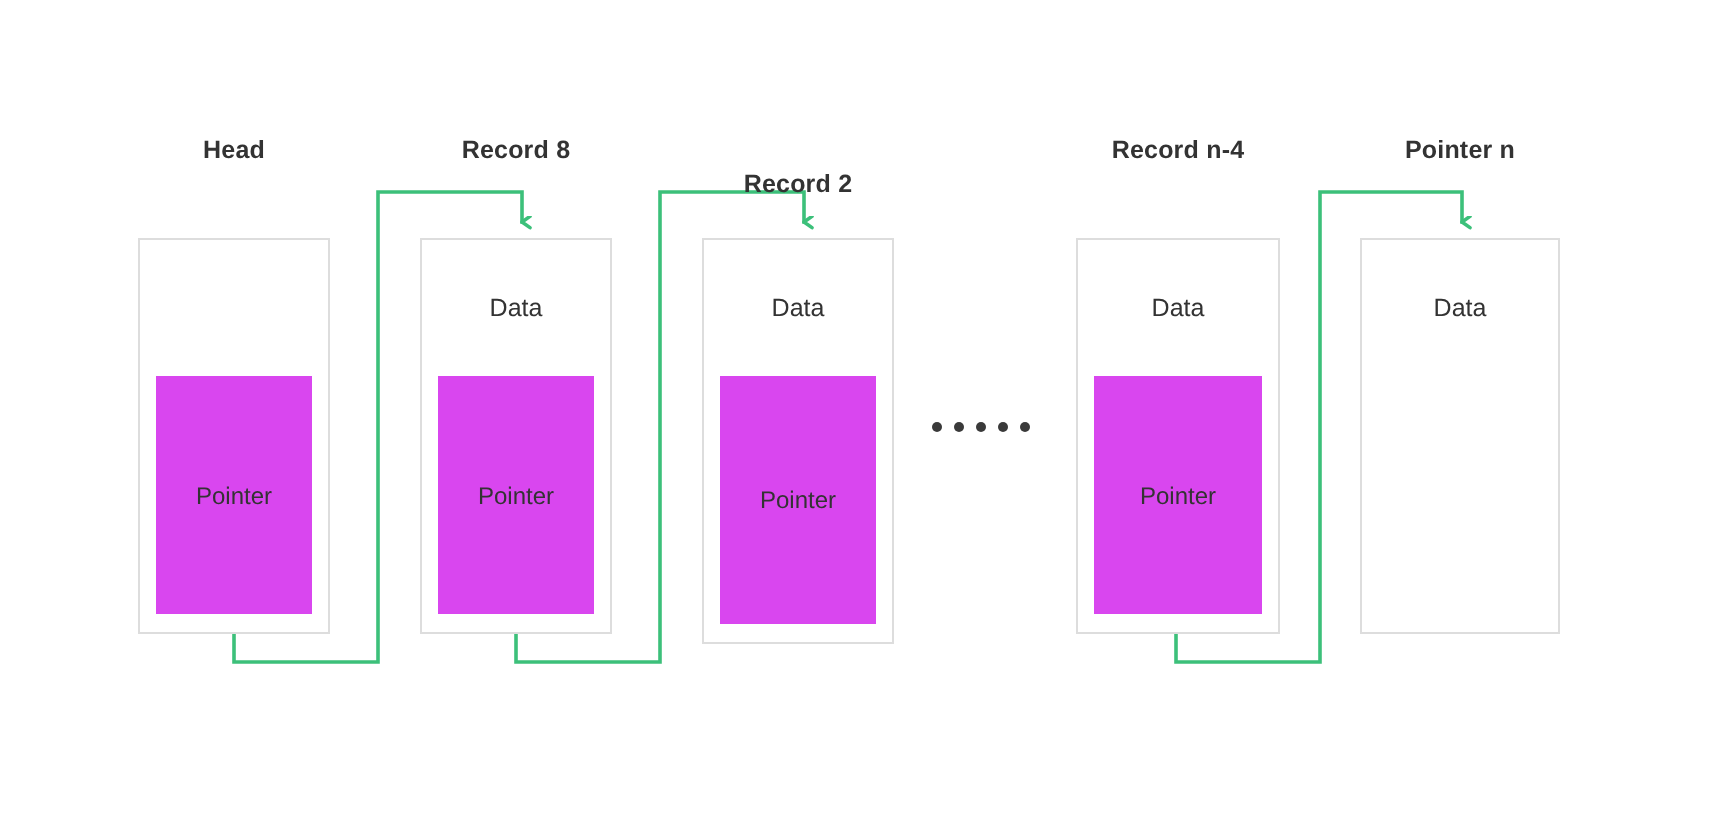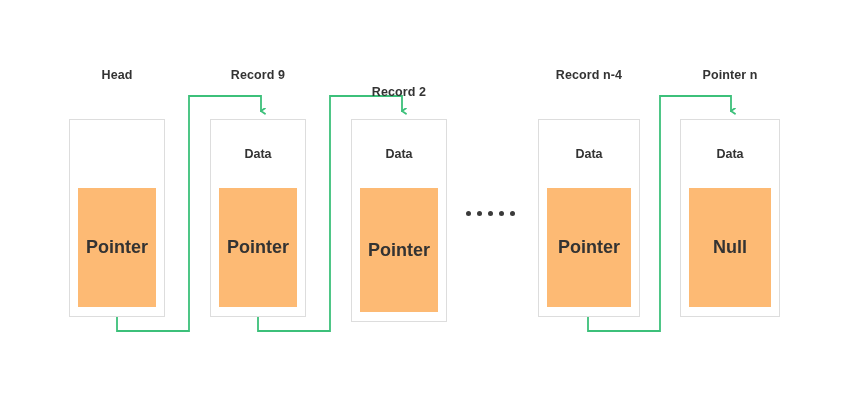--- a/index.html
+++ b/index.html
@@ -53,36 +53,36 @@
   .data-cell {
     position: absolute;
     left: 0;
     right: 0;
     top: 0;
     height: 68px;
     display: flex;
     align-items: center;
     justify-content: center;
     font-size: 12.5px;
-    font-weight: 700;
+    font-weight: 400;
     color: #333333;
     background: #ffffff;
   }
   .pointer-cell {
     position: absolute;
     left: 8px;
     right: 8px;
     top: 68px;
     bottom: 9px;
-    background: #fdba74;
+    background: #d946ef;
     display: flex;
     align-items: center;
     justify-content: center;
-    font-size: 18px;
-    font-weight: 700;
+    font-size: 12px;
+    font-weight: 400;
     color: #333333;
   }
   .pointer-cell.head-pointer {
     top: 68px;
   }
 
   
   #ellipsis {
     position: absolute;
     left: 466px;
@@ -112,21 +112,21 @@
     </defs>
 
     <path d="M117,307 L117,331 L189,331 L189,96 L261,96 L261,111" fill="none" stroke="#3cc07a" stroke-width="1.8" stroke-linecap="square" stroke-linejoin="miter" marker-end="url(#arrowhead)"></path>
 
     <path d="M258,307 L258,331 L330,331 L330,96 L402,96 L402,111" fill="none" stroke="#3cc07a" stroke-width="1.8" stroke-linecap="square" stroke-linejoin="miter" marker-end="url(#arrowhead)"></path>
 
     <path d="M588,307 L588,331 L660,331 L660,96 L731,96 L731,111" fill="none" stroke="#3cc07a" stroke-width="1.8" stroke-linecap="square" stroke-linejoin="miter" marker-end="url(#arrowhead)"></path>
   </svg>
 
   <div class="node-label" style="left:69px; top:68px; width:96px;">Head</div>
-  <div class="node-label" style="left:210px; top:68px; width:96px;">Record 9</div>
+  <div class="node-label" style="left:210px; top:68px; width:96px;">Record 8</div>
   <div class="node-label" style="left:351px; top:85px; width:96px;">Record 2</div>
   <div class="node-label" style="left:538px; top:68px; width:102px;">Record n-4</div>
   <div class="node-label" style="left:680px; top:68px; width:100px;">Pointer n</div>
 
   <div class="node" style="left:69px; top:119px; width:96px; height:198px;">
     <div class="pointer-cell head-pointer">Pointer</div>
   </div>
 
   <div class="node" style="left:210px; top:119px; width:96px; height:198px;">
     <div class="data-cell">Data</div>
@@ -138,21 +138,20 @@
     <div class="pointer-cell">Pointer</div>
   </div>
 
   <div class="node" style="left:538px; top:119px; width:102px; height:198px;">
     <div class="data-cell">Data</div>
     <div class="pointer-cell">Pointer</div>
   </div>
 
   <div class="node" style="left:680px; top:119px; width:100px; height:198px;">
     <div class="data-cell">Data</div>
-    <div class="pointer-cell">Null</div>
   </div>
 
   <div id="ellipsis">
     <span class="dot"></span>
     <span class="dot"></span>
     <span class="dot"></span>
     <span class="dot"></span>
     <span class="dot"></span>
   </div>
 

